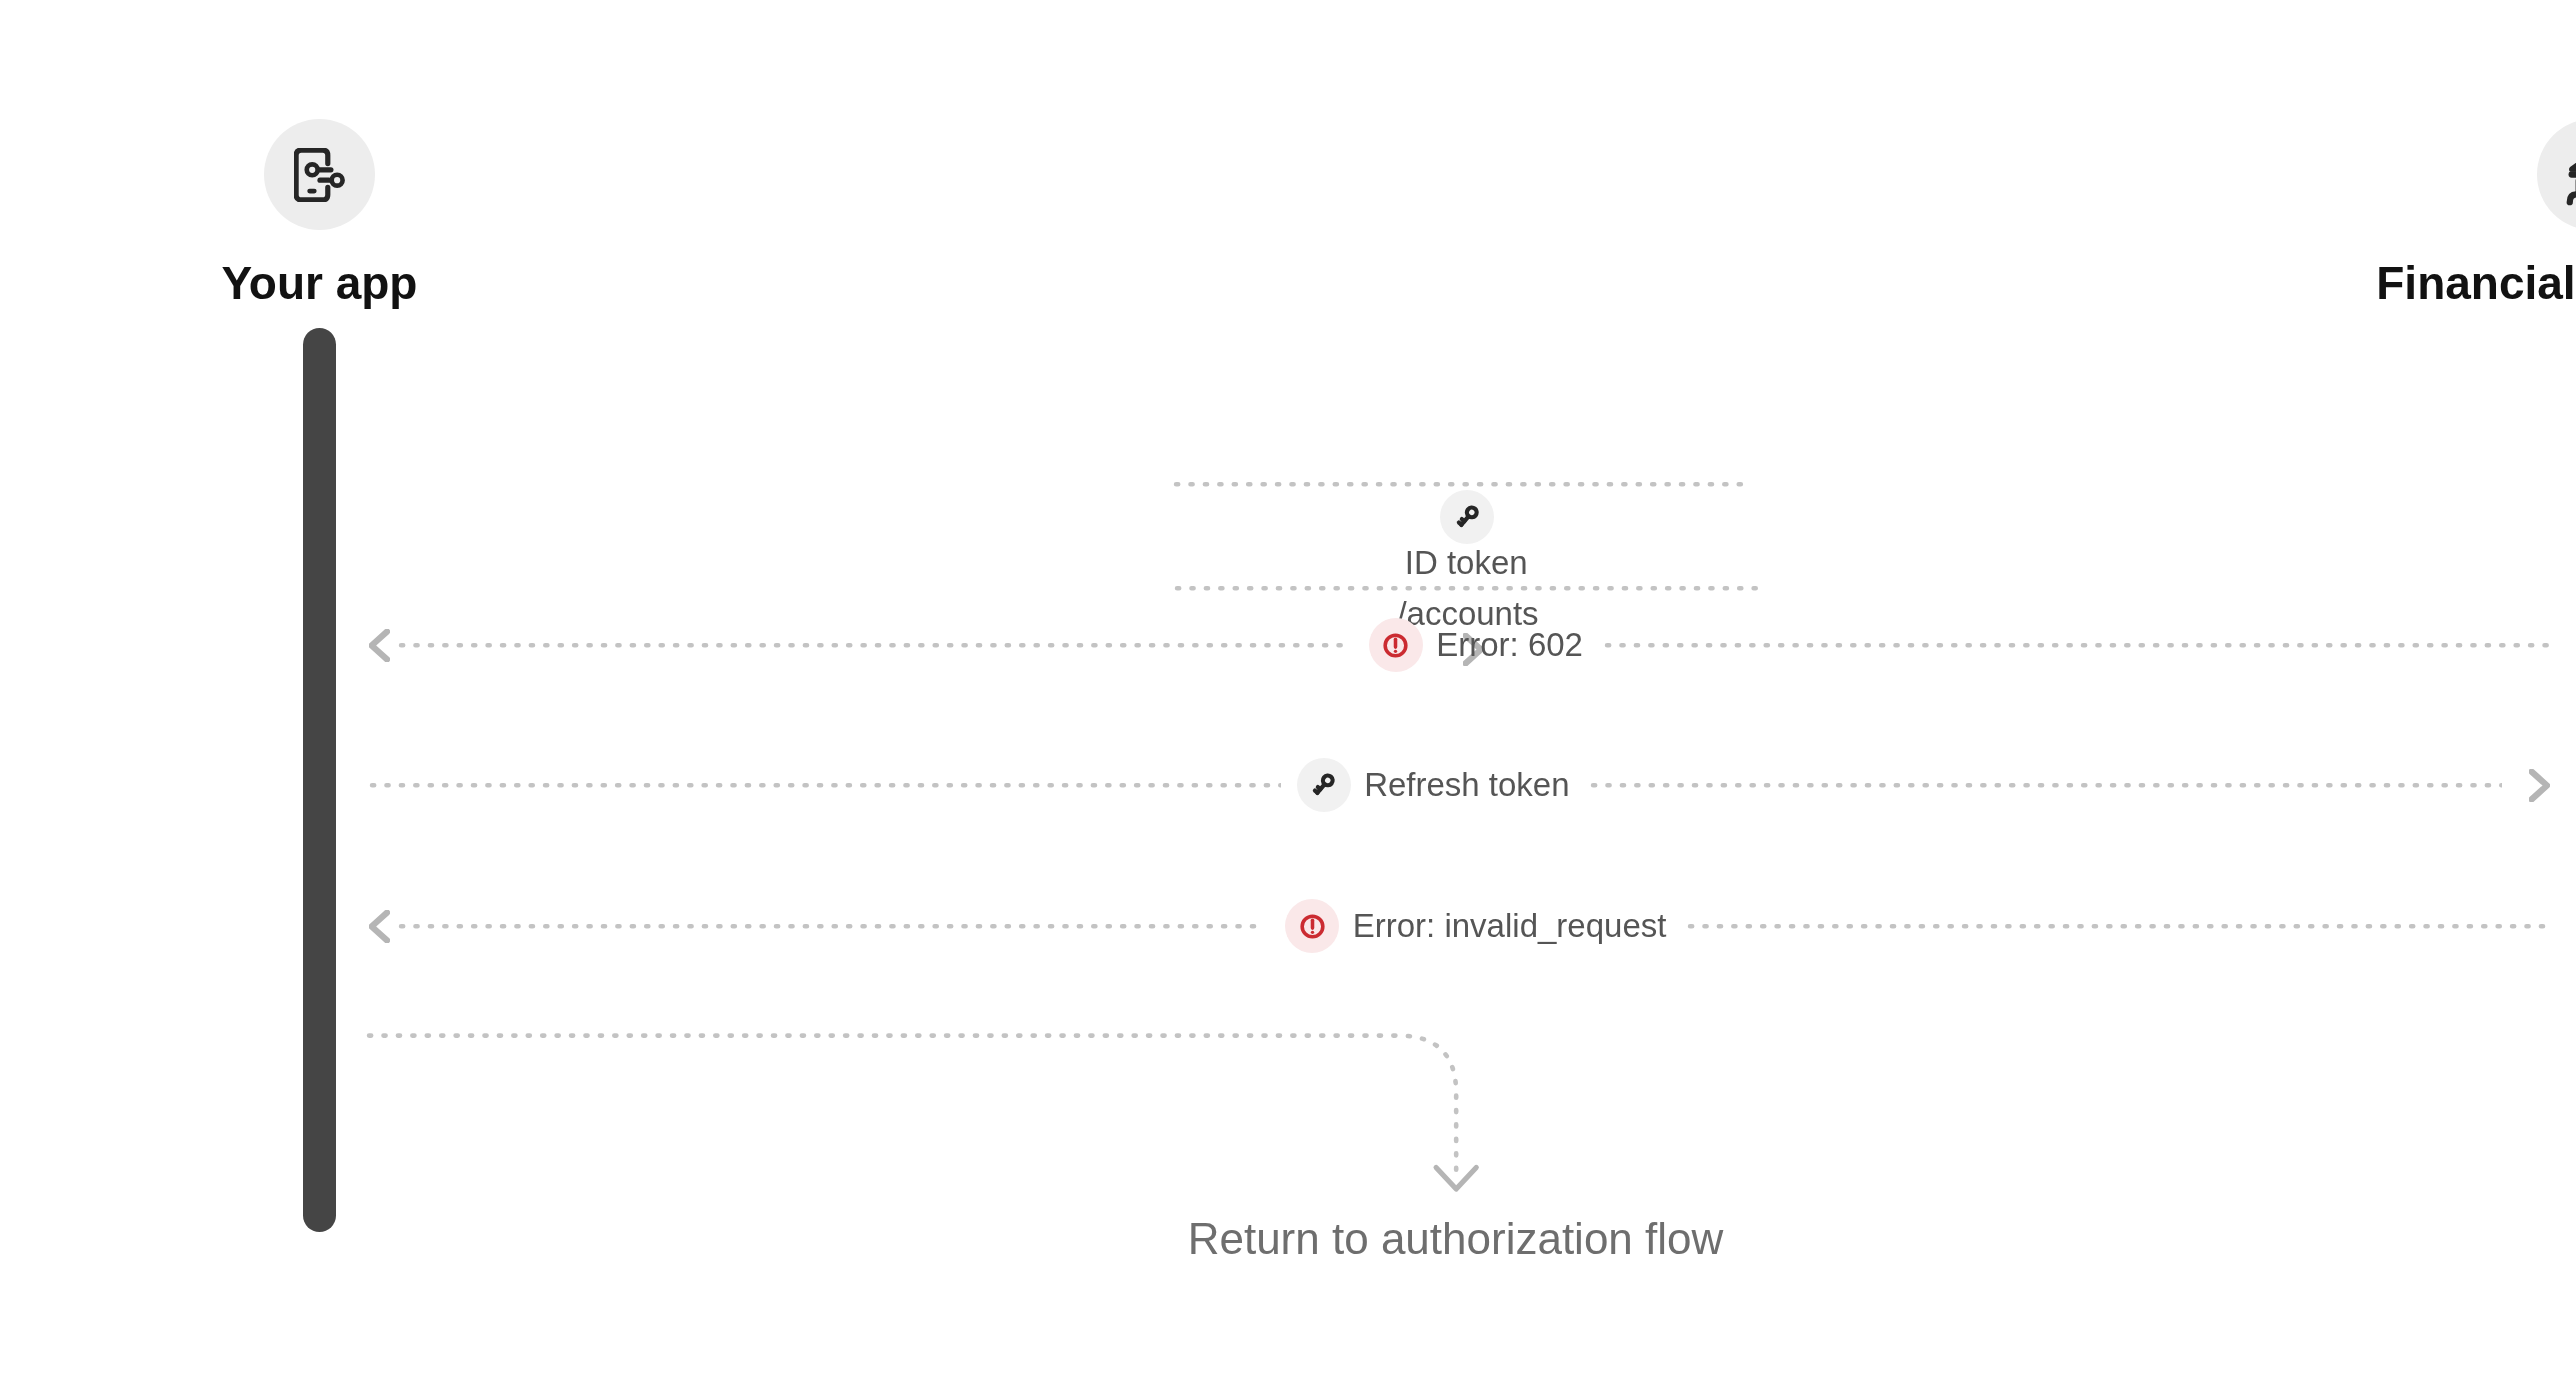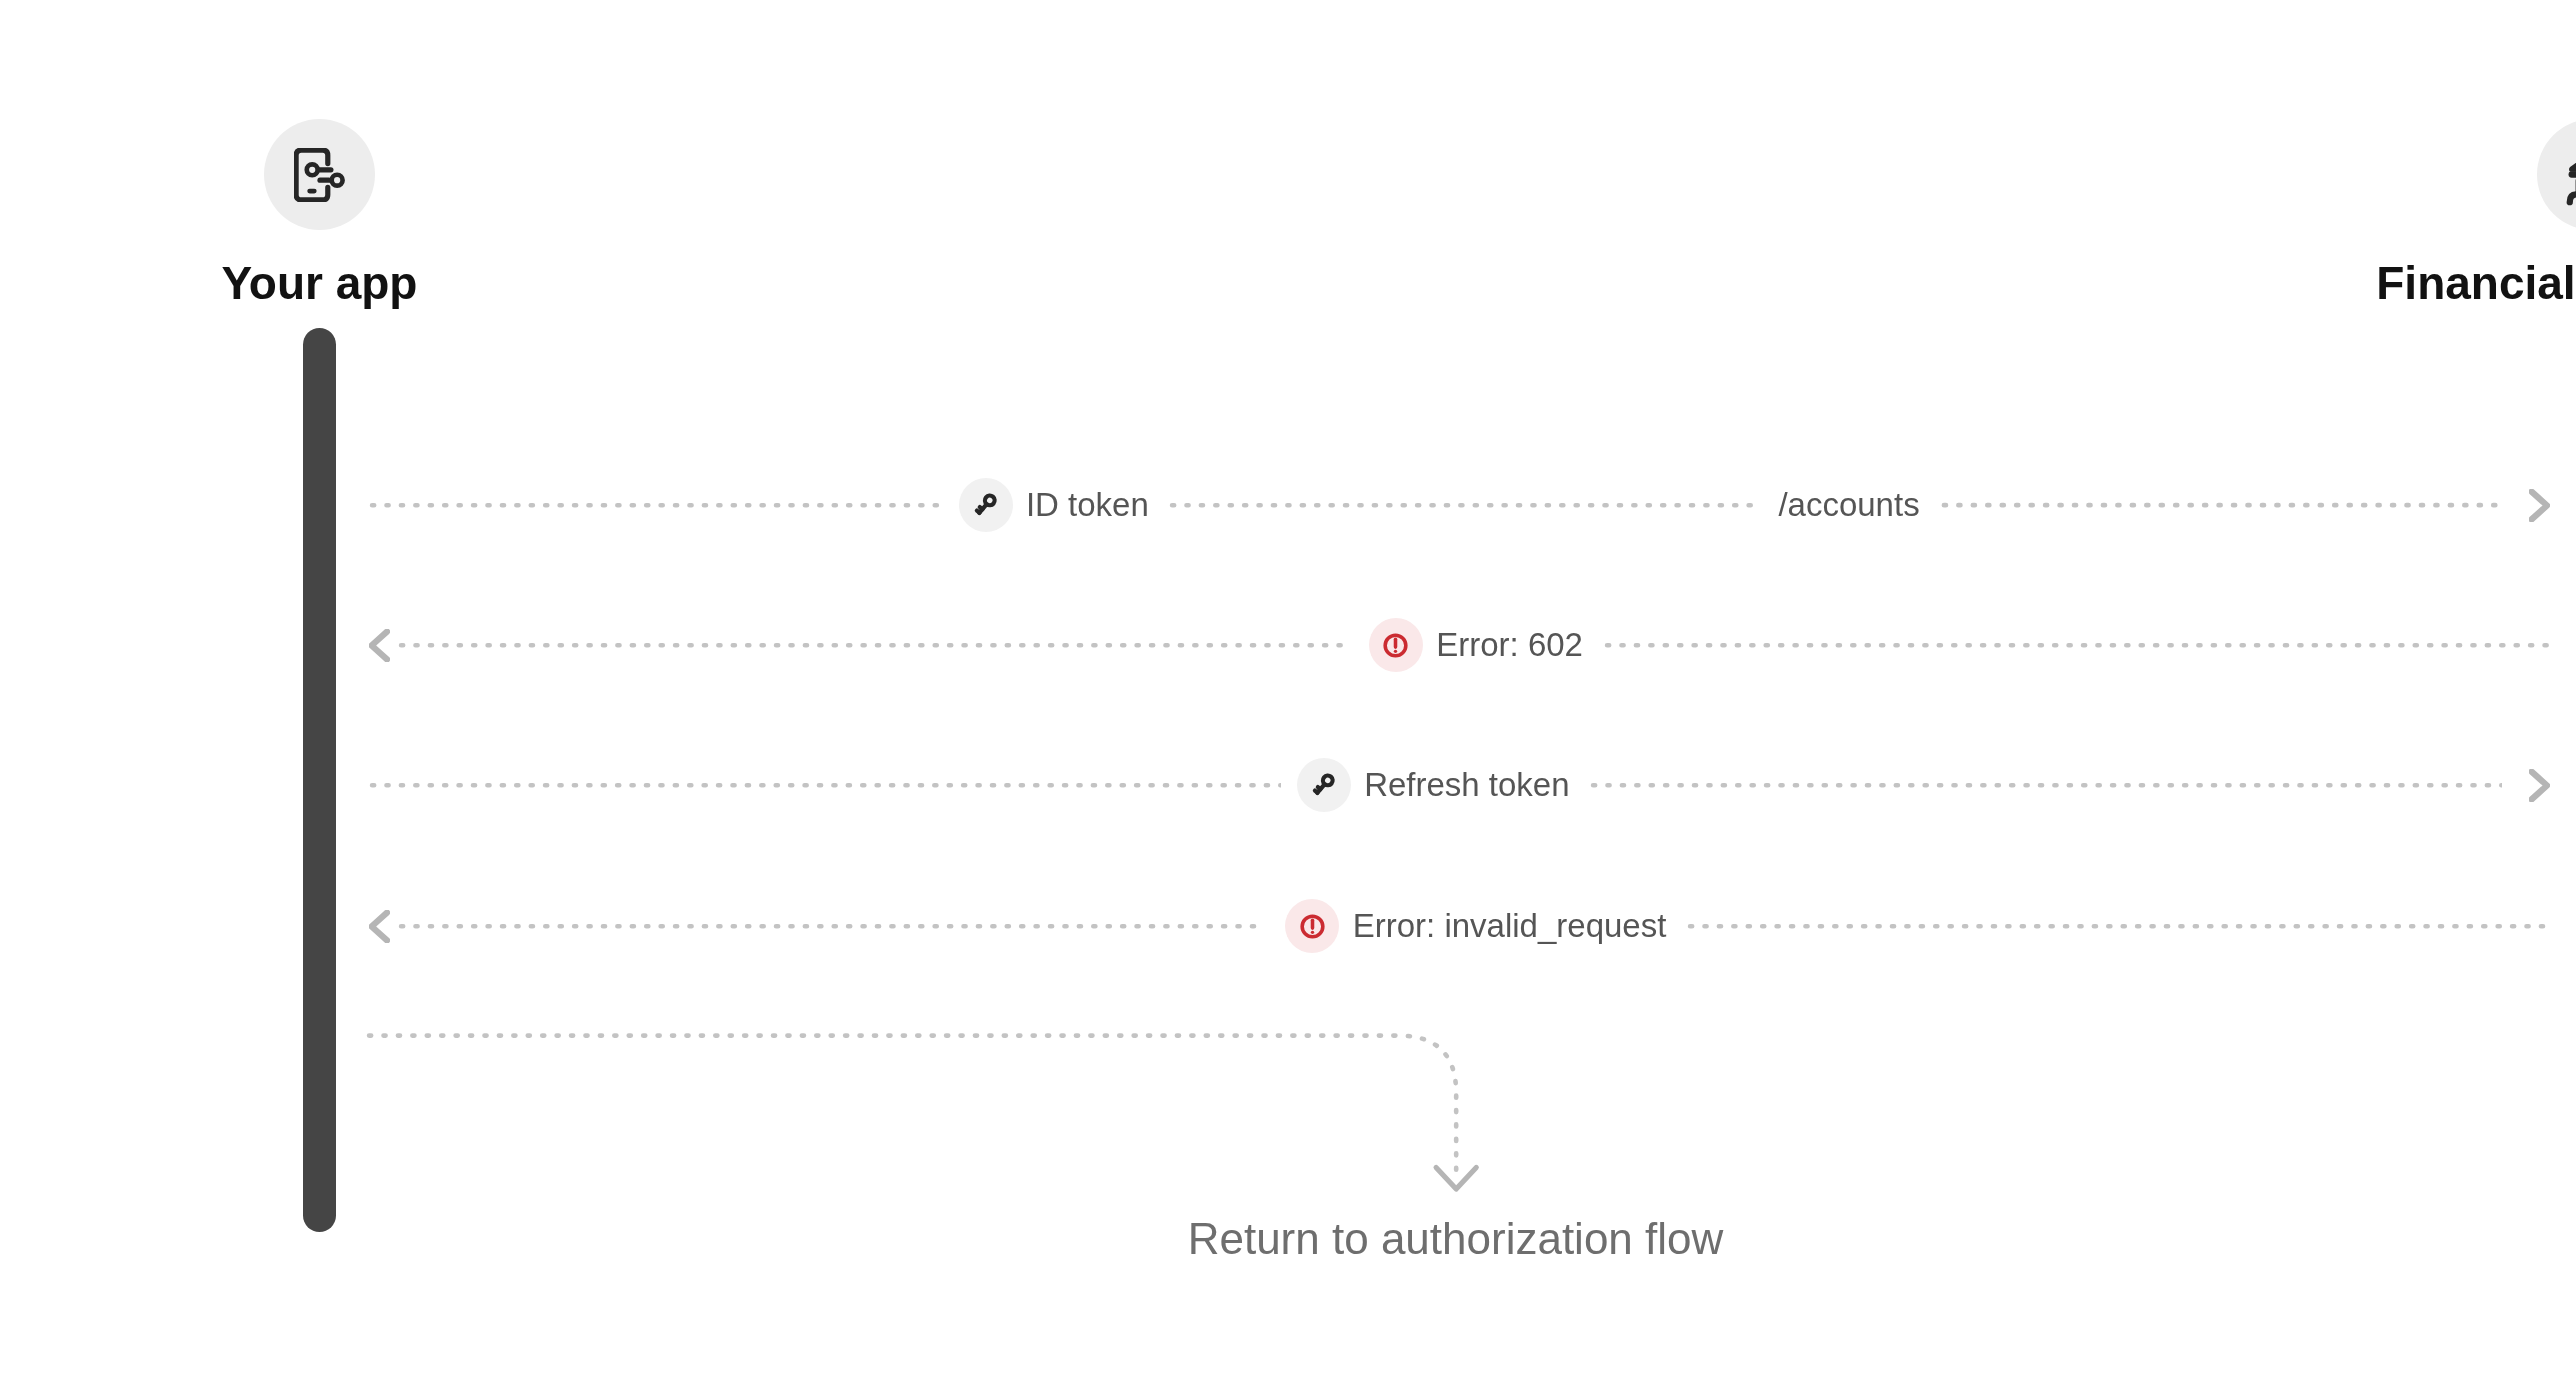--- a/index.html
+++ b/index.html
@@ -15,24 +15,24 @@
                font-size:46px;font-weight:600;color:var(--actor_text,#121212);text-align:center;white-space:nowrap;}
   .actor-label-left{left:62px;width:515px;}
   .actor-label-right{left:2233px;width:721px;}
 
   
   .lifeline{position:absolute;top:328px;width:33px;height:904px;border-radius:16.5px;}
   .lifeline-left{left:303px;background:var(--lifeline_left,#454545);}
 
   
   .msg-row{position:absolute;display:flex;align-items:center;height:54px;}
-  .row1{left:369px;top:478px;width:2181px;}
+  .row1{left:369px;top:478px;width:2181px;flex-direction:column;}
   .row2{left:369px;top:618px;width:2185px;}
   .row3{left:369px;top:758px;width:2181px;}
-  .row4{left:369px;top:899px;width:2185px;justify-content:flex-end;}
+  .row4{left:369px;top:899px;width:2185px;}
 
   svg.dash{height:12.4px;min-width:0;display:block;}
   .icon-bubble{width:54px;height:54px;border-radius:50%;flex:none;
                display:flex;align-items:center;justify-content:center;}
   .key-bubble{background:var(--icon_bubble_bg,#f1f1f1);}
   .error-bubble{background:var(--error_bubble_bg,#fae8e9);}
   .msg-label{font-size:33px;color:var(--msg_text,#555);white-space:nowrap;flex:none;}
   .chev{flex:none;display:block;}
 
   .return-label{position:absolute;left:1095px;top:1214px;width:721px;text-align:center;

